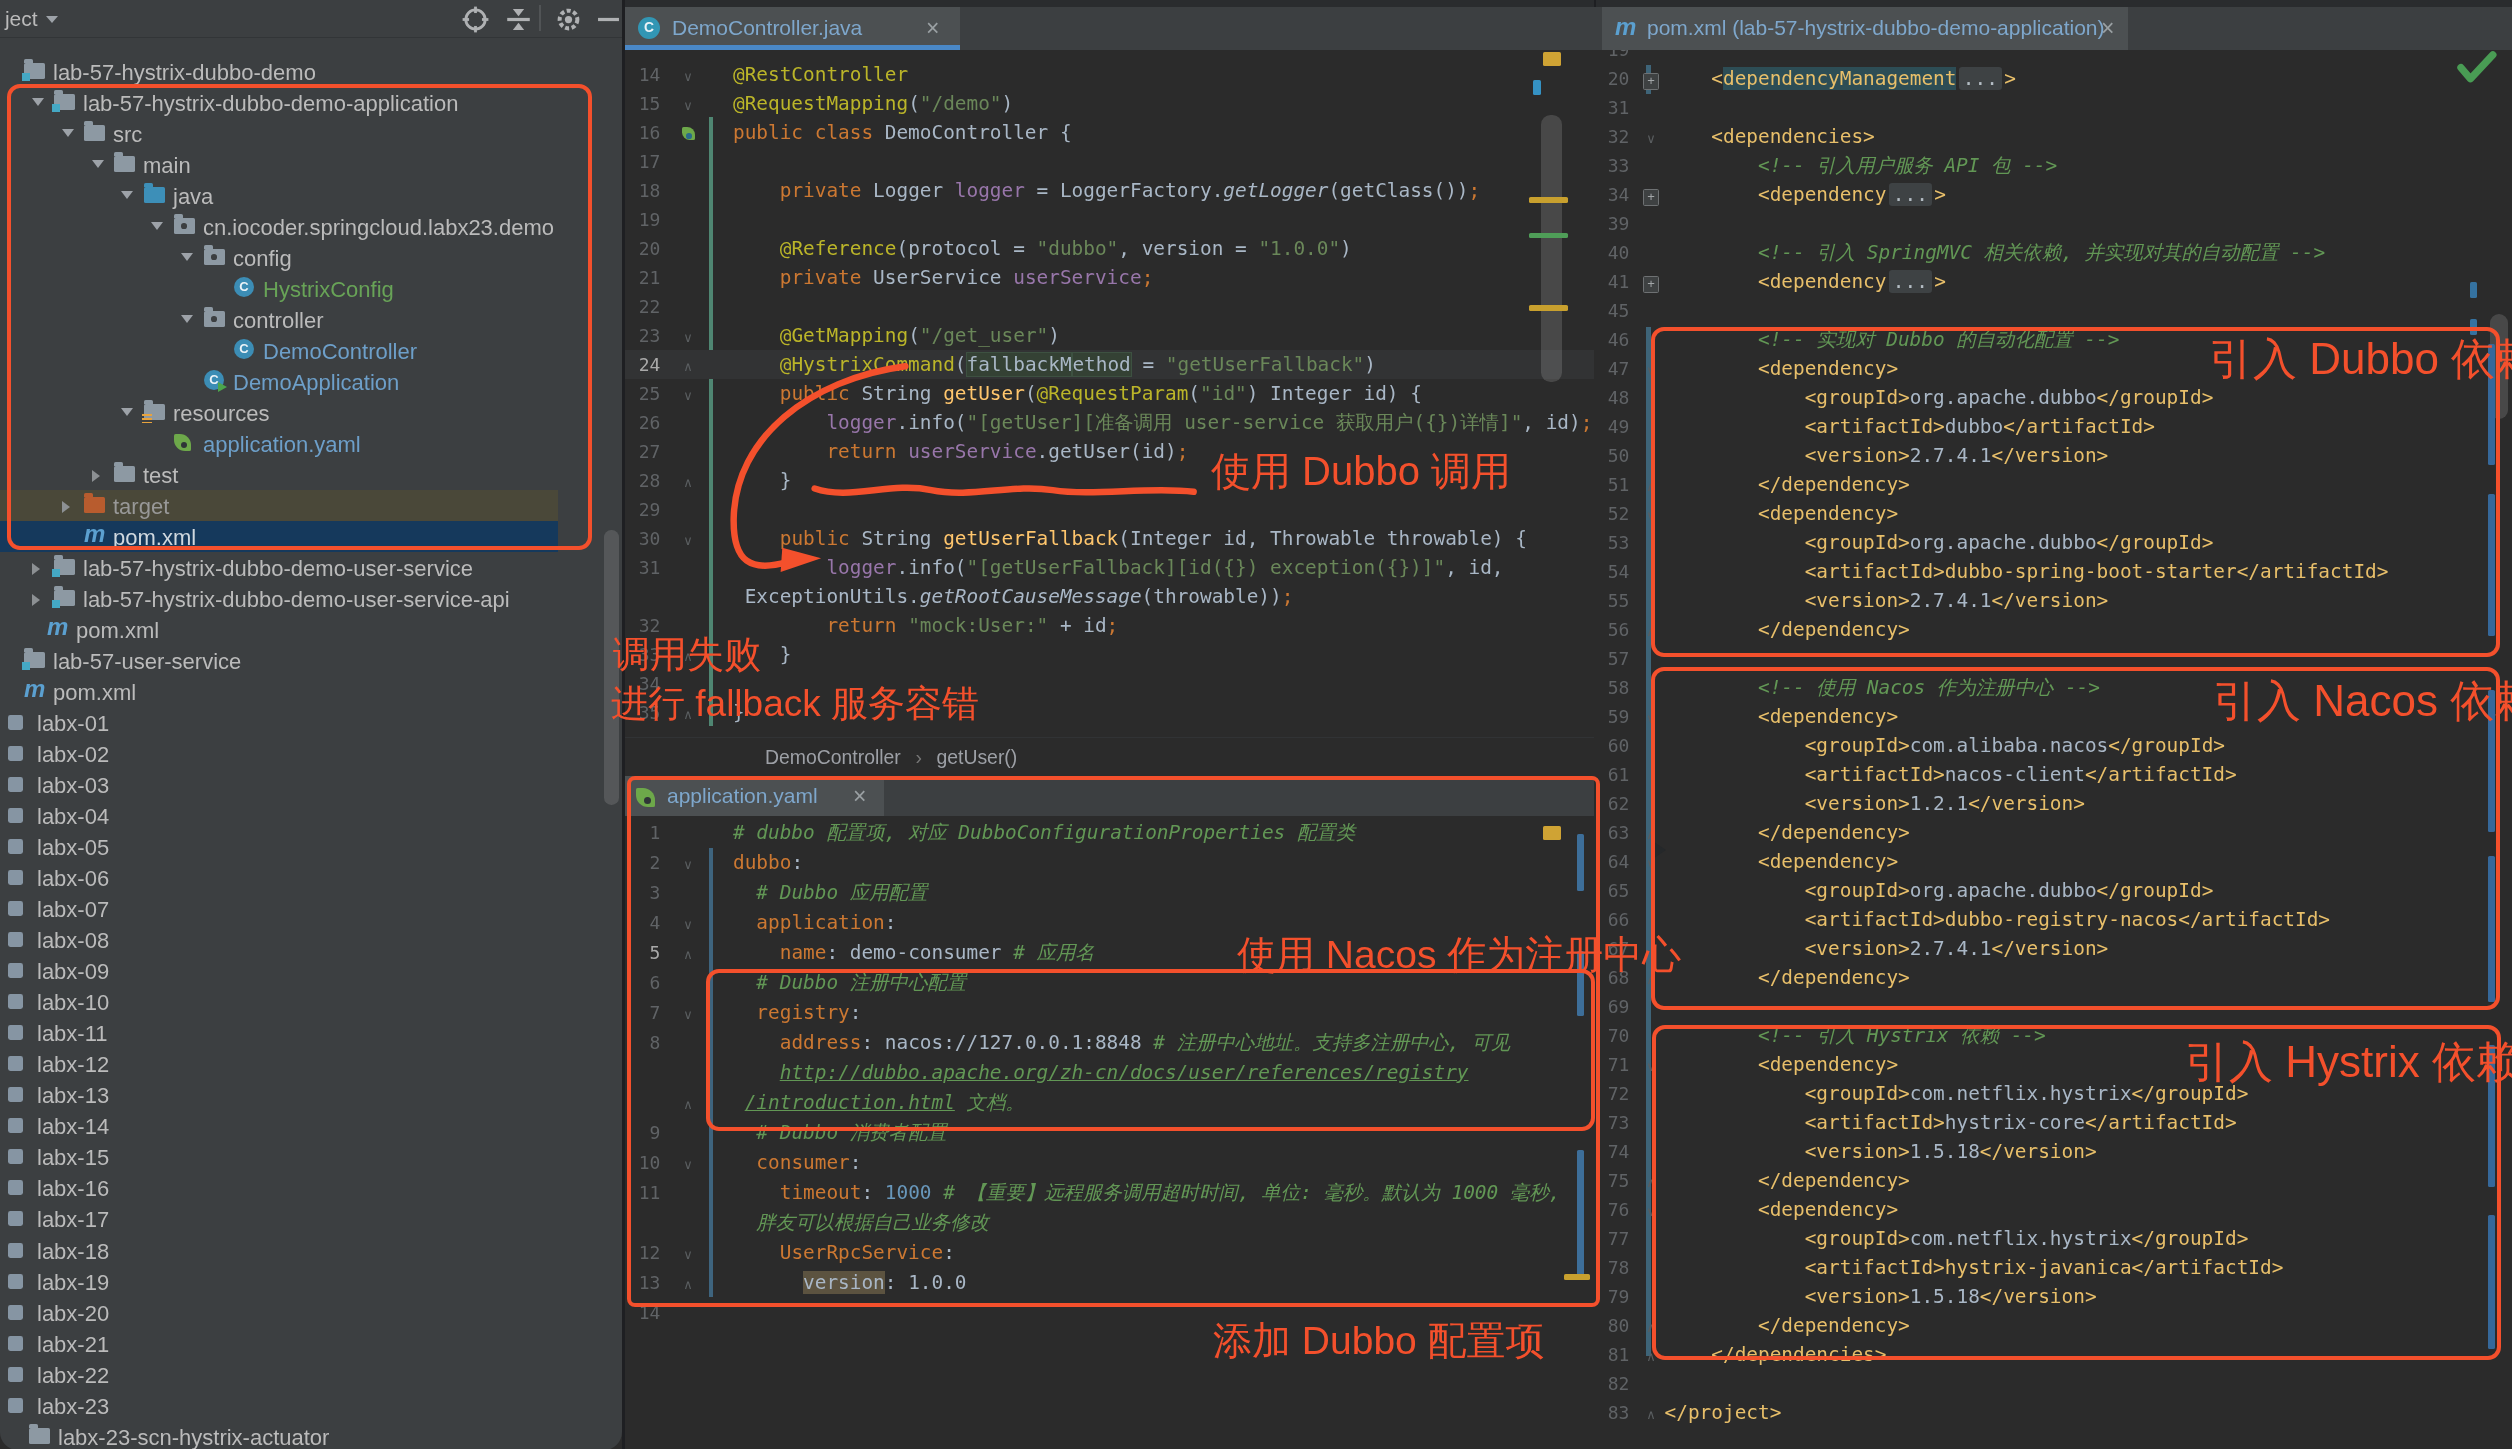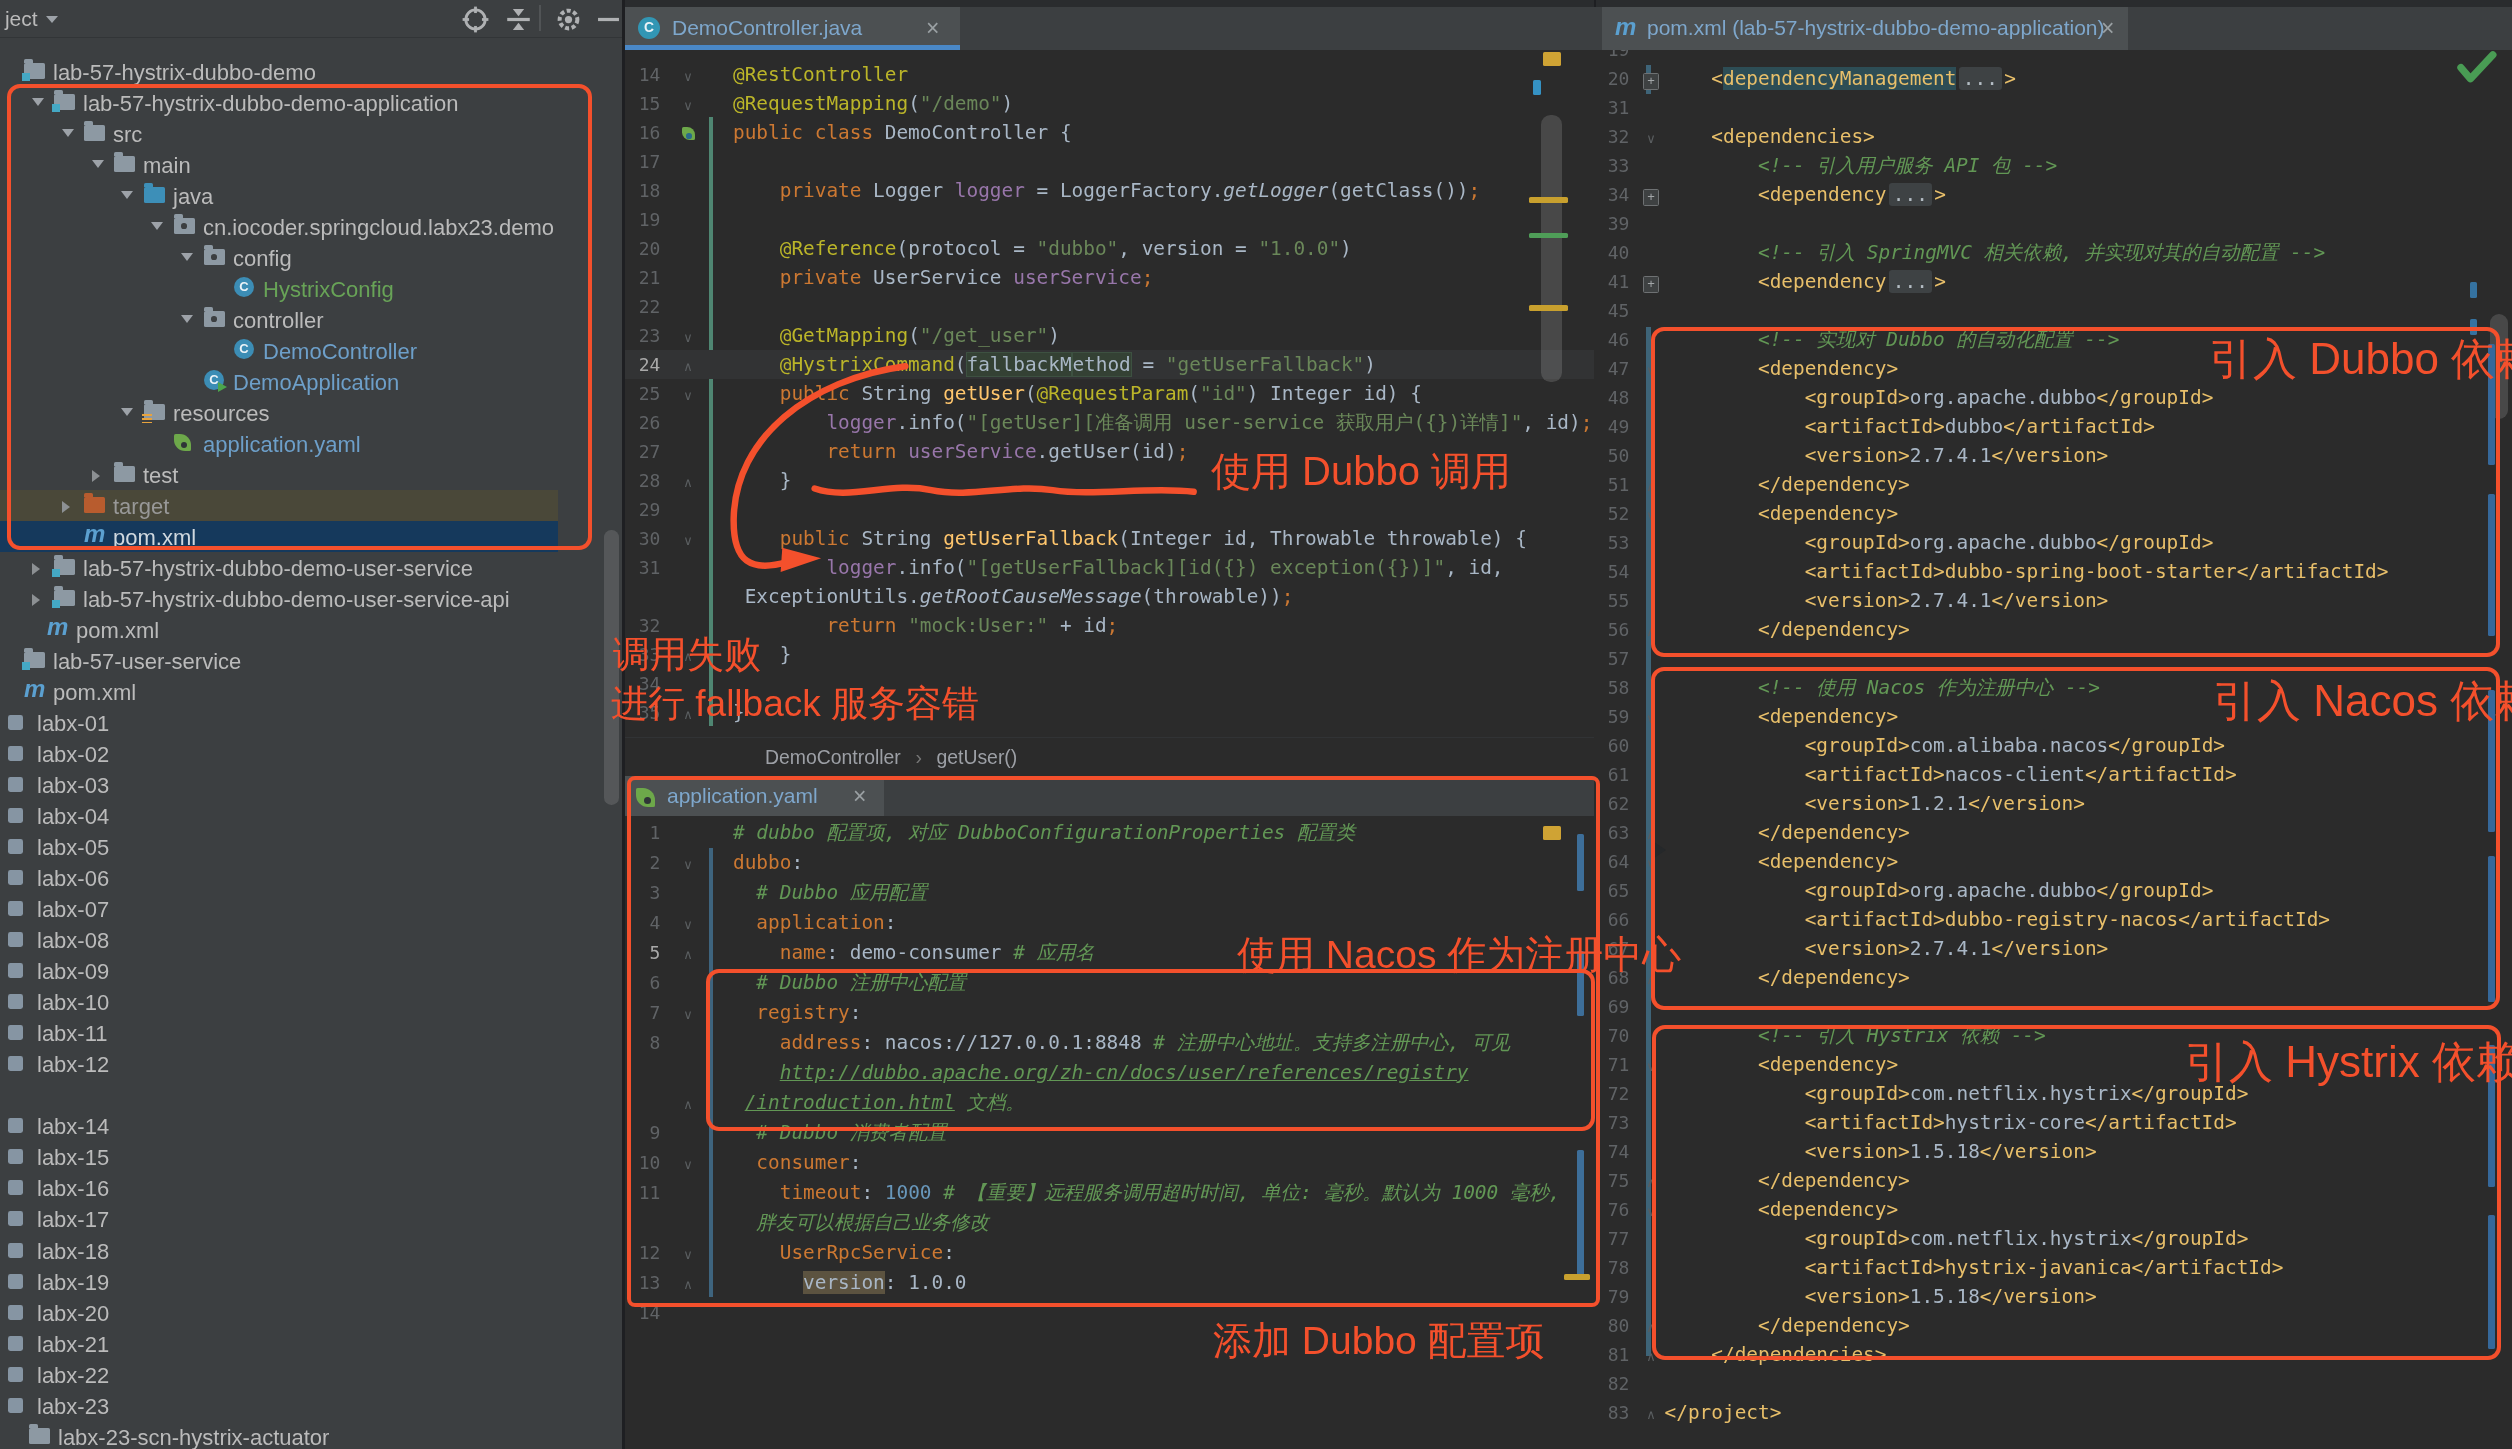--- a/index.html
+++ b/index.html
@@ -1,21 +1,21 @@
 <!DOCTYPE html>
 <html style="font-size:13px"><head>
 <meta charset="utf-8">
 <style>
   html,body{margin:0;padding:0;background:#202124;}
   #app{position:relative;width:2512px;height:1450px;background:#2B2B2B;overflow:hidden;
        font-family:"Liberation Sans",sans-serif;}
   
   #topstrip{position:absolute;left:0;top:0;width:2512px;height:6.5px;background:#2A2C2E;}
   
-  #project-panel{position:absolute;left:0;top:0;width:622px;height:1450px;background:#3C3F41;}
+  #project-panel{position:absolute;left:0;top:0;width:622px;height:1450px;background:#3C3F41;border-radius:18px;}
   #pp-toolbar{position:absolute;left:0;top:0;width:622px;height:37px;background:#3C3F41;border-bottom:0.8px solid #323537;}
   #pp-title{position:absolute;left:4.9px;top:6.5px;color:#BBBBBB;font-size:21px;cursor:pointer;}
   #pp-title .dd{display:inline-block;margin-left:8px;width:0;height:0;border-left:6.5px solid transparent;border-right:6.5px solid transparent;border-top:7.3px solid #9DA2A8;vertical-align:middle;}
   .tbi{position:absolute;top:4.9px;width:34px;height:27.5px;text-align:center;cursor:pointer;}
   .tbsep{position:absolute;top:4.9px;left:539px;width:1.6px;height:26px;background:#515456;}
   #pp-scrollbar{position:absolute;left:604px;top:530px;width:14.6px;height:275px;background:rgba(255,255,255,.13);border-radius:7.3px;}
   
   #tree{position:absolute;left:0;top:38px;width:558px;height:1412px;overflow:hidden;}
   .trow{position:absolute;left:0;width:622px;height:31px;cursor:pointer;}
   .trow.sel{background:#15395C;}
@@ -280,20 +280,24 @@
           <span class="tic ic-sq" style="left: 8px;"></span>
           <span class="tlabel" style="left: 37px;">labx-10</span>
         </div>
         <div class="trow" style="top: 979px;">
           <span class="tic ic-sq" style="left: 8px;"></span>
           <span class="tlabel" style="left: 37px;">labx-11</span>
         </div>
         <div class="trow" style="top: 1010px;">
           <span class="tic ic-sq" style="left: 8px;"></span>
           <span class="tlabel" style="left: 37px;">labx-12</span>
+        </div>
+        <div class="trow" style="top: 1041px;">
+          <span class="tic ic-sq" style="left: 8px;"></span>
+          <span class="tlabel" style="left: 37px;">labx-13</span>
         </div>
         <div class="trow" style="top: 1072px;">
           <span class="tic ic-sq" style="left: 8px;"></span>
           <span class="tlabel" style="left: 37px;">labx-14</span>
         </div>
         <div class="trow" style="top: 1103px;">
           <span class="tic ic-sq" style="left: 8px;"></span>
           <span class="tlabel" style="left: 37px;">labx-15</span>
         </div>
         <div class="trow" style="top: 1134px;">

